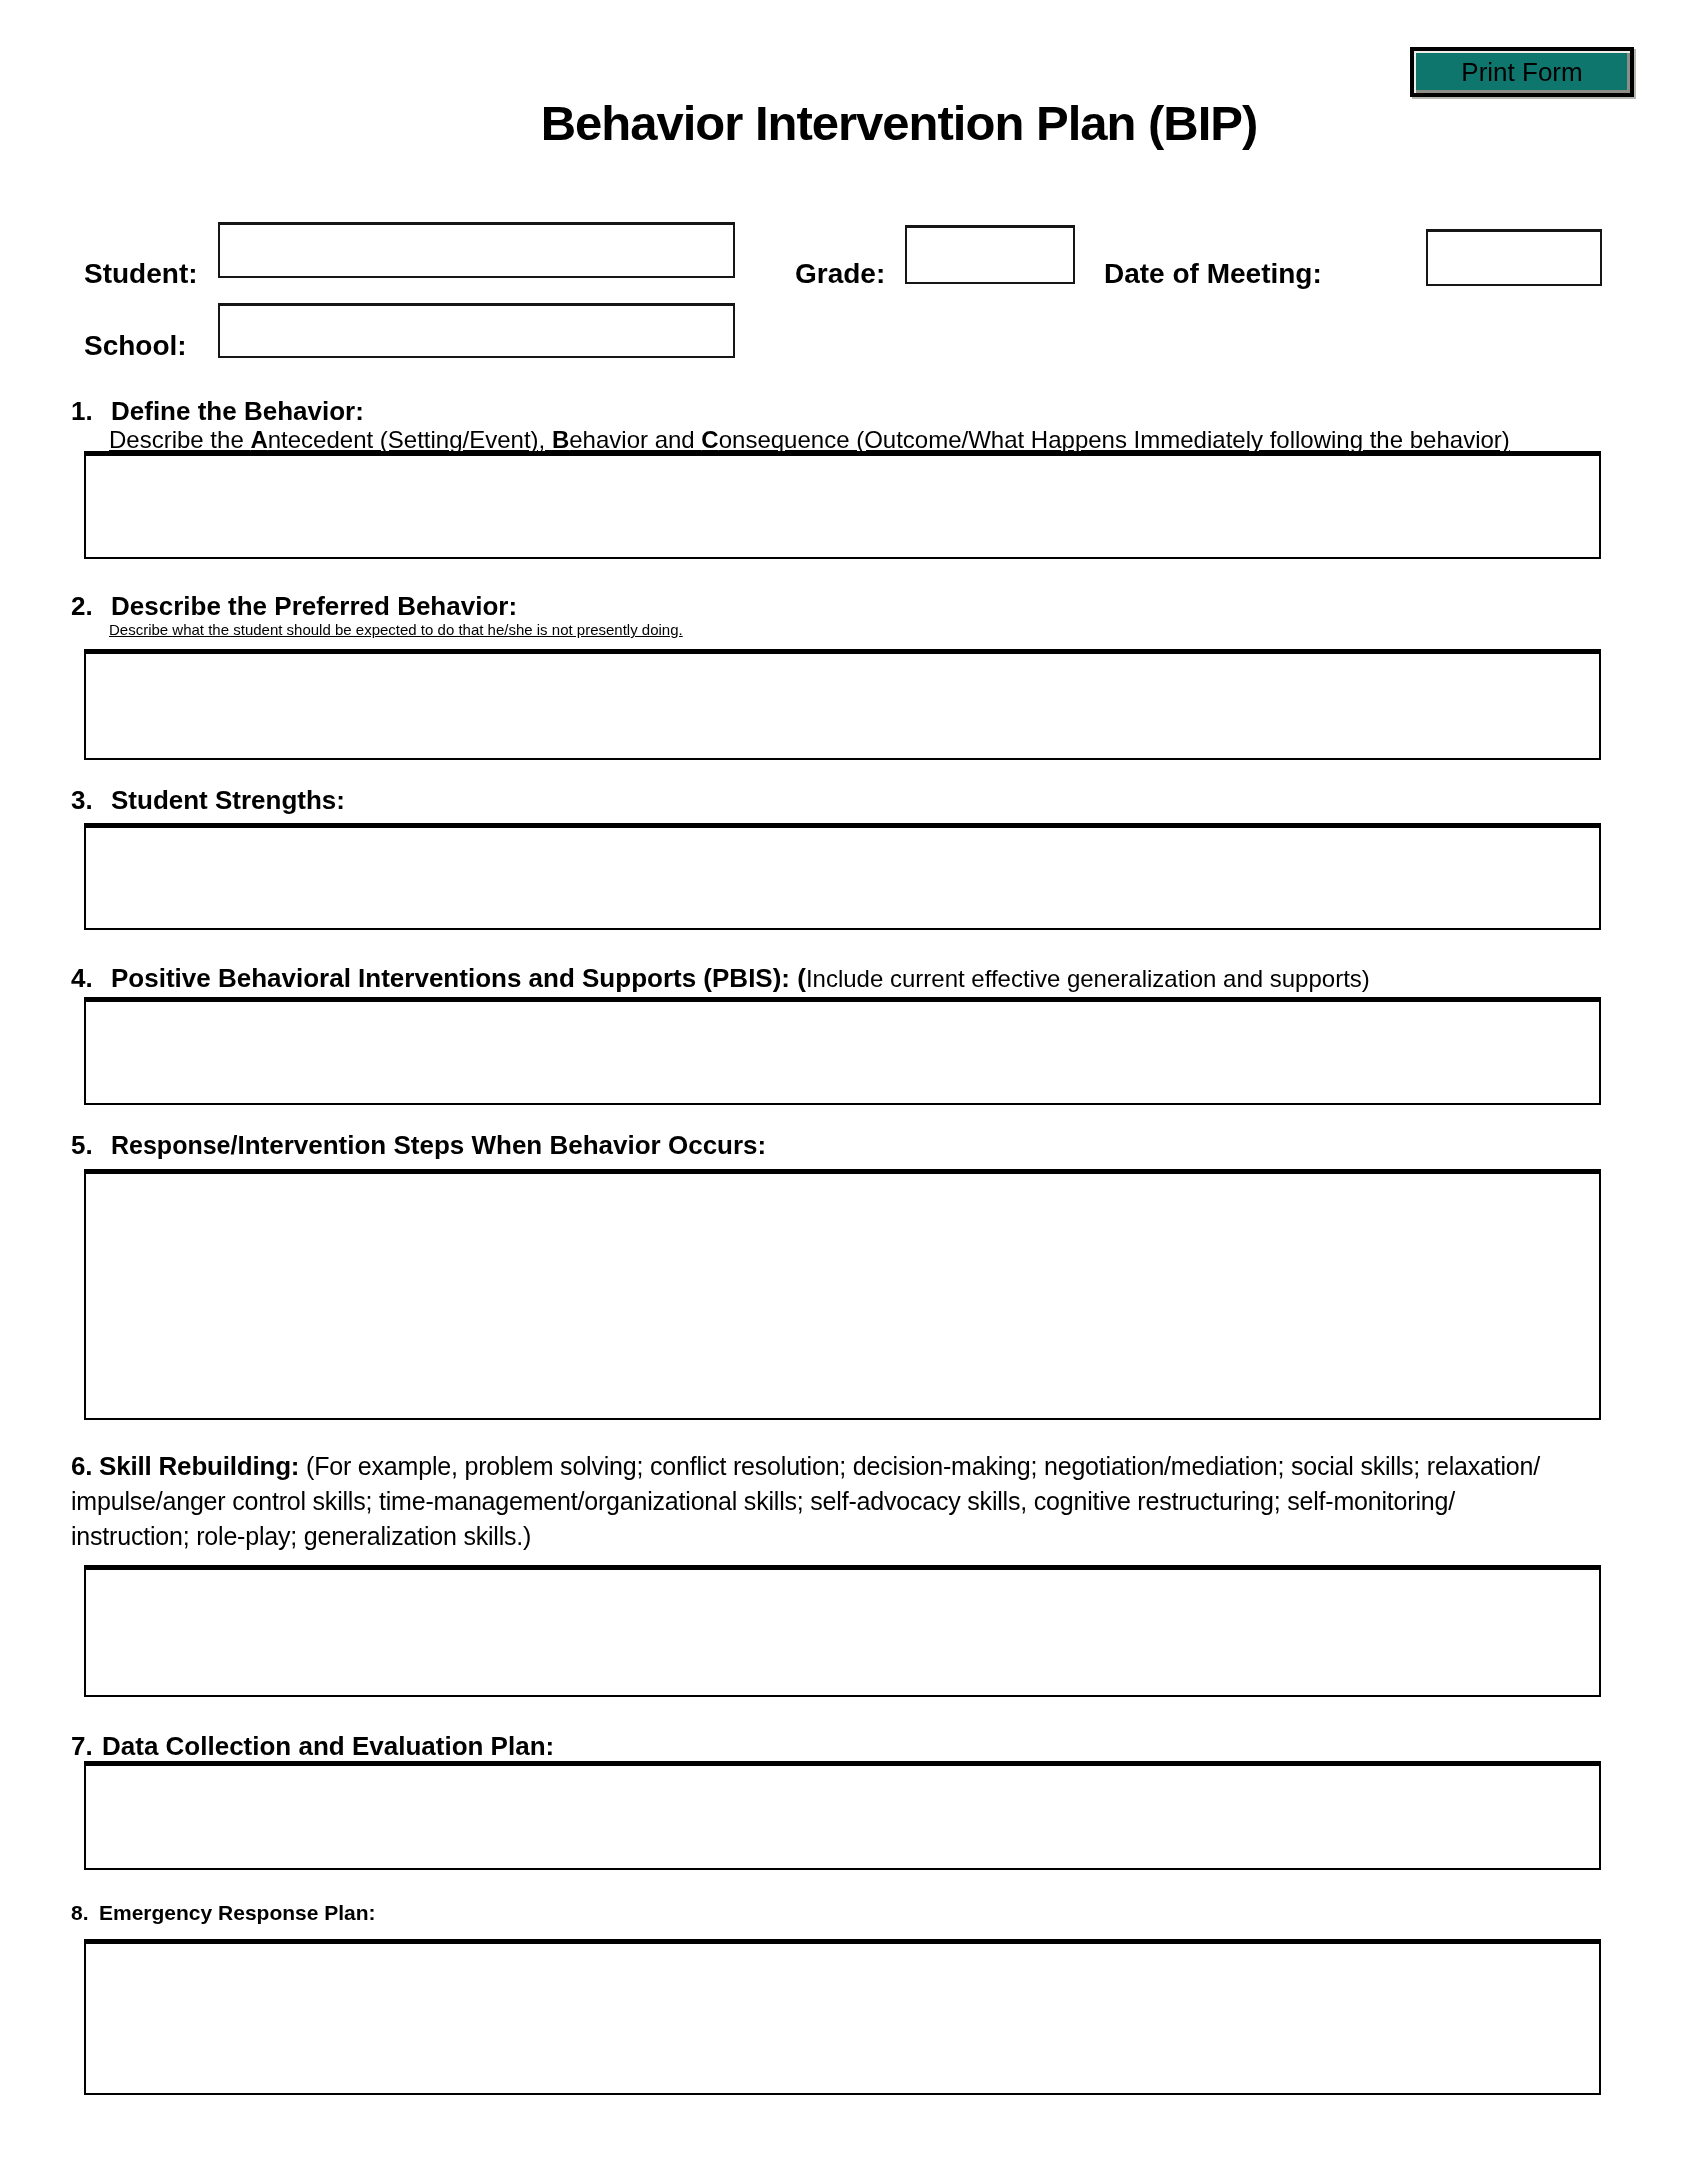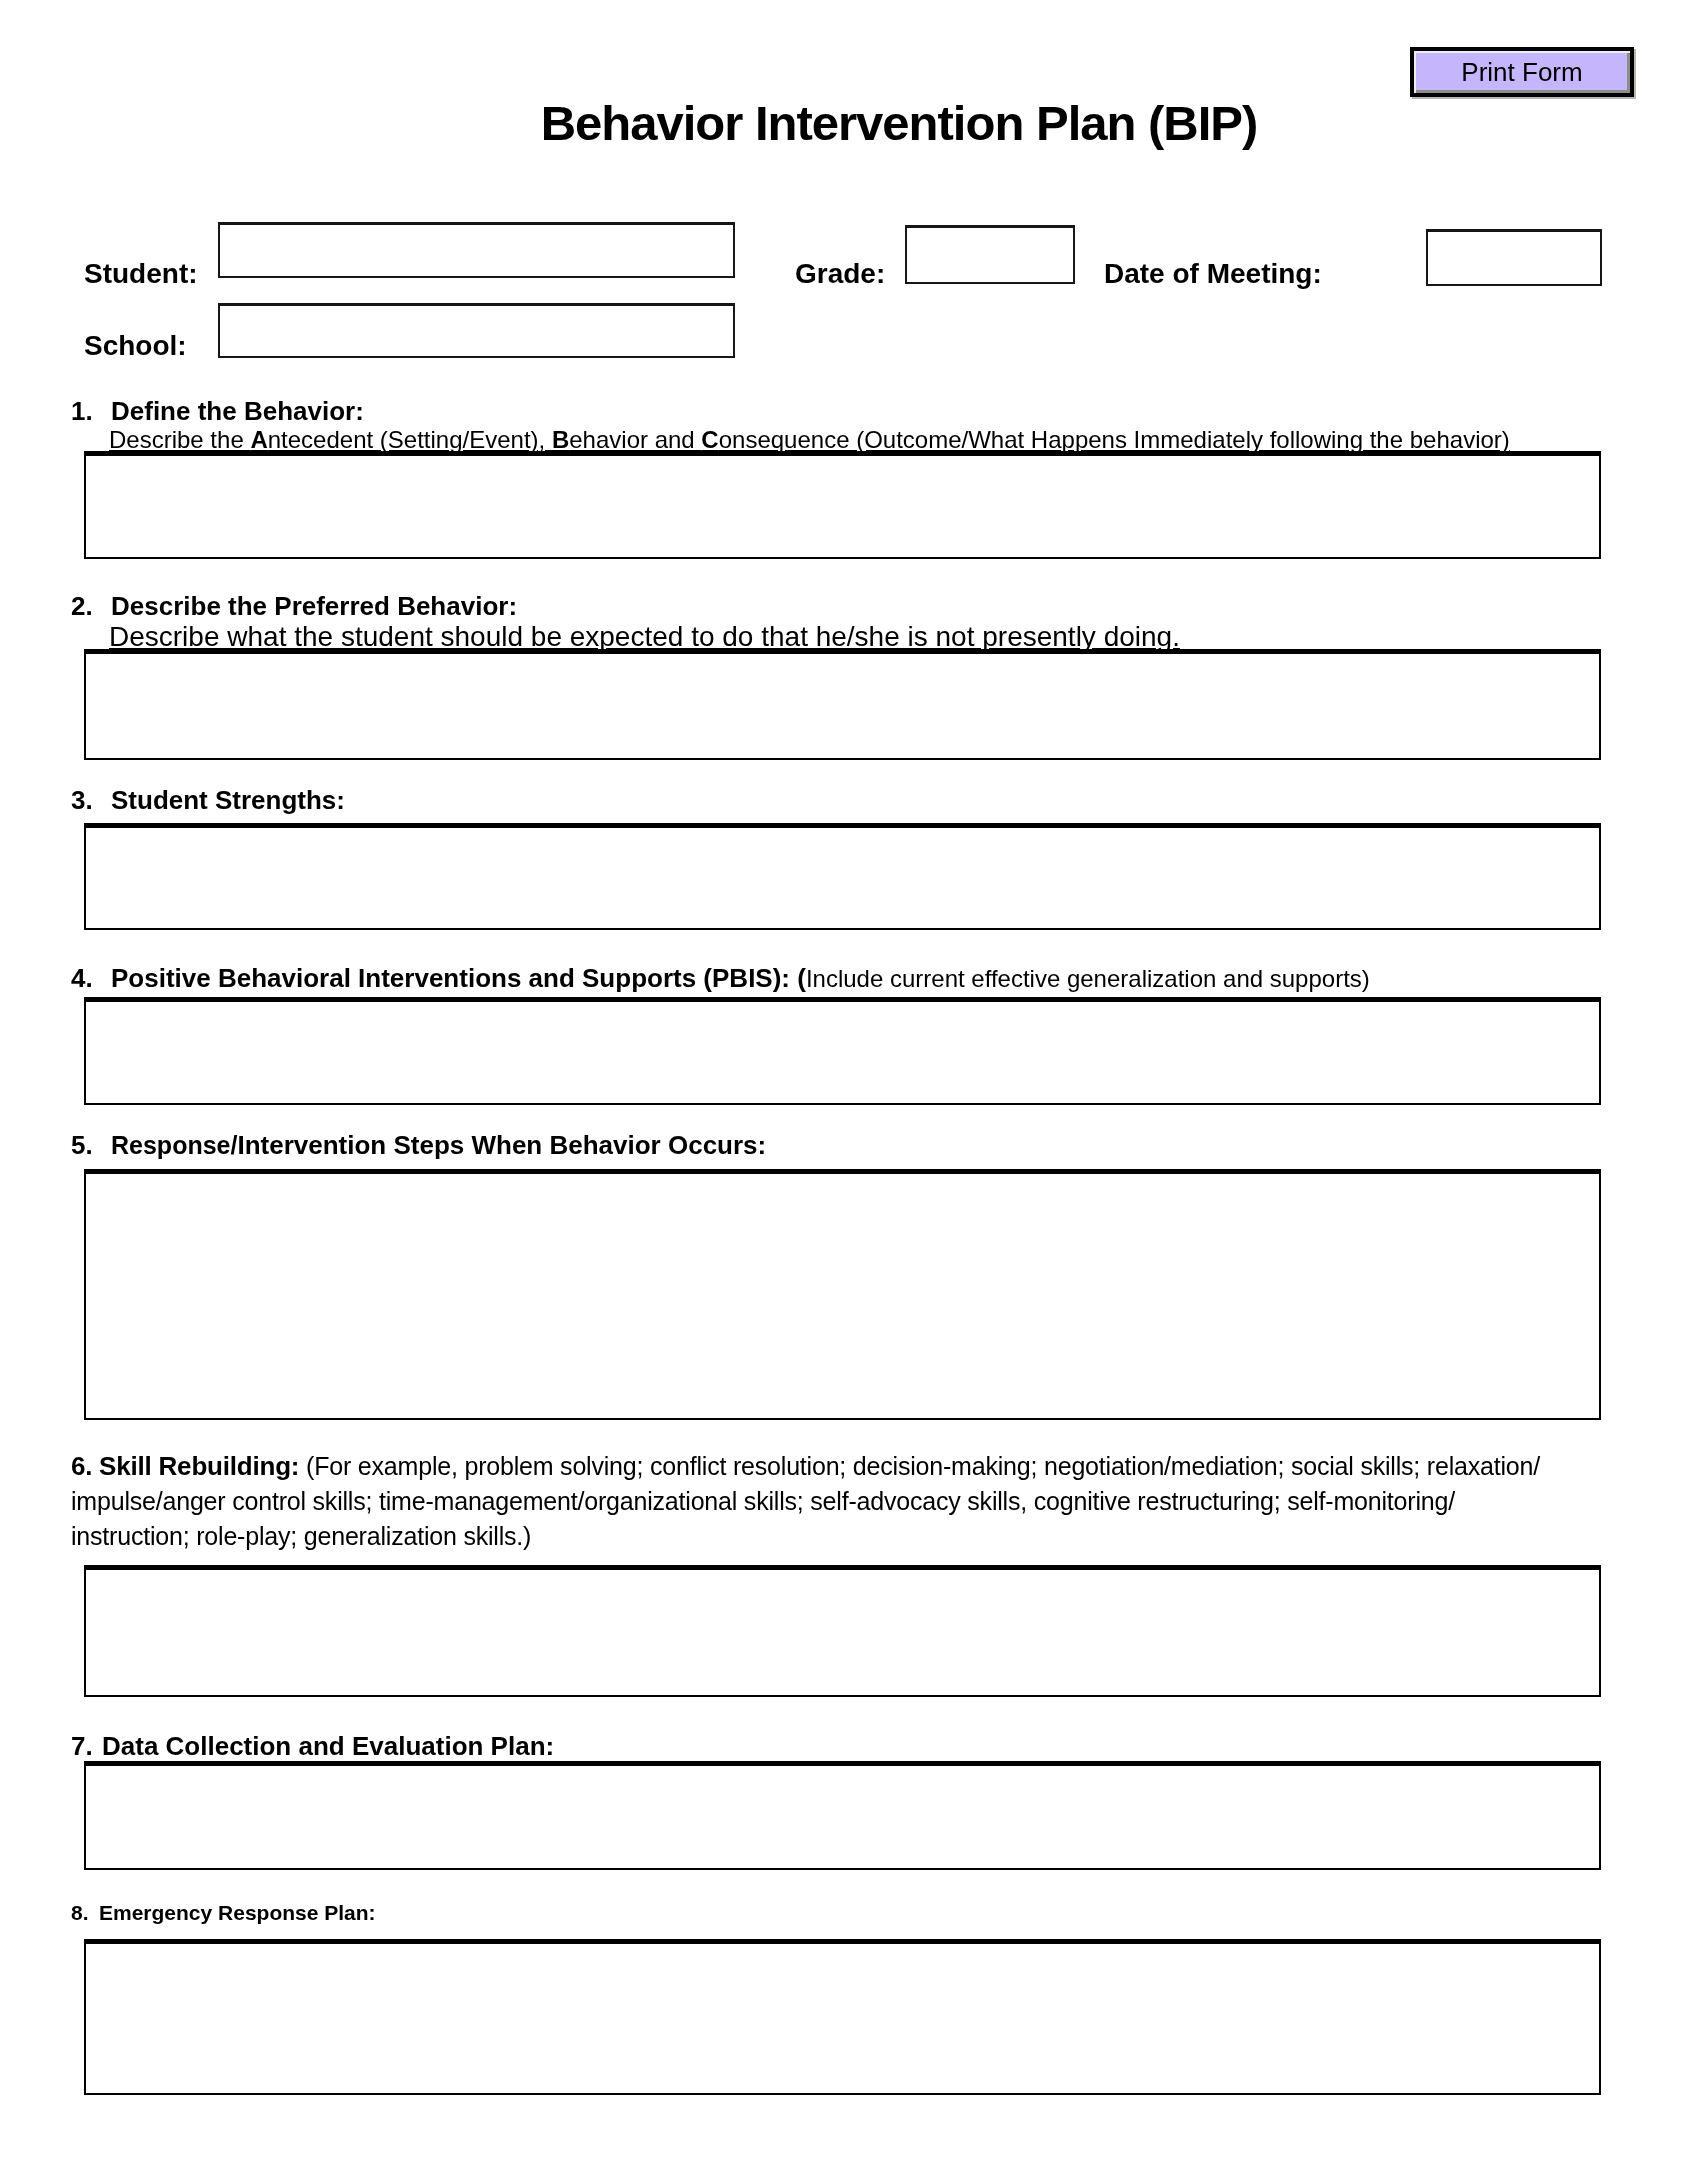--- a/index.html
+++ b/index.html
@@ -10,21 +10,21 @@
     background:#ffffff;
     font-family:"Liberation Sans","DejaVu Sans",sans-serif;
     color:#000;
     overflow:hidden;
   }
   *{box-sizing:border-box;}
 
   
   .print-btn{
     position:absolute; left:1410px; top:47px; width:224px; height:50px;
-    background:#c4b5fd;
+    background:#0f766e;
     border:4px solid #000;
     box-shadow:inset 2px 2px 0 #efede8, inset -3px -3px 0 #8f8d88, 2px 2px 0 #b9b7b1;
     font-family:"Liberation Sans","DejaVu Sans",sans-serif;
     font-size:26px; color:#000; text-align:center; line-height:40px;
     padding:0; cursor:pointer;
   }
 
   
   .title{
     position:absolute; left:198px; top:87px; width:1386px;
@@ -60,21 +60,21 @@
   #h3{top:785px;}
   #h4{top:963px;}
   #h5{top:1130px;}
   #h7{top:1731px;}
   #h8{top:1901px; font-size:21px;}
   .h-note{font-weight:normal; font-size:24px;}
   .h-big{font-size:25px;}
 
   
   .sec-sub{
-    position:absolute; left:109px; font-size:28px; white-space:nowrap;
+    position:absolute; left:109px; font-size:15px; white-space:nowrap;
     text-decoration:underline;
   }
   #sub1{top:426px; font-size:24px;}
   #sub2{top:621px;}
 
   
   .para{
     position:absolute; left:71px; top:1449px; width:1485px;
     font-size:25px; line-height:35px; letter-spacing:-0.2px;
   }

